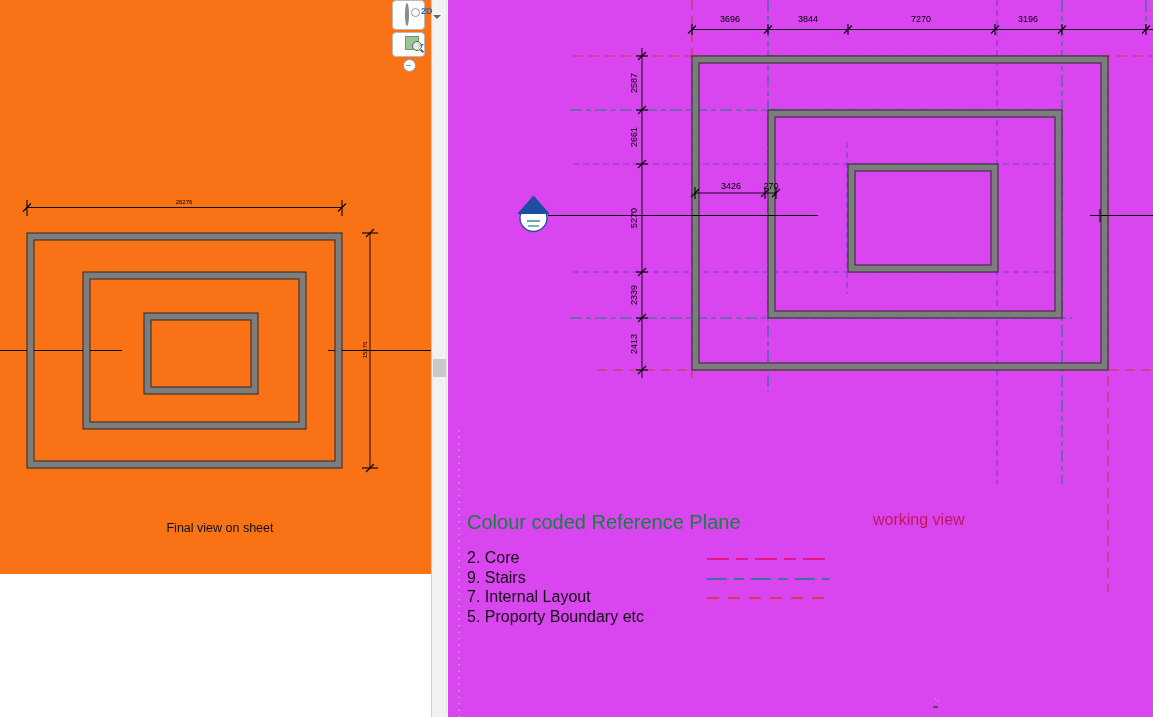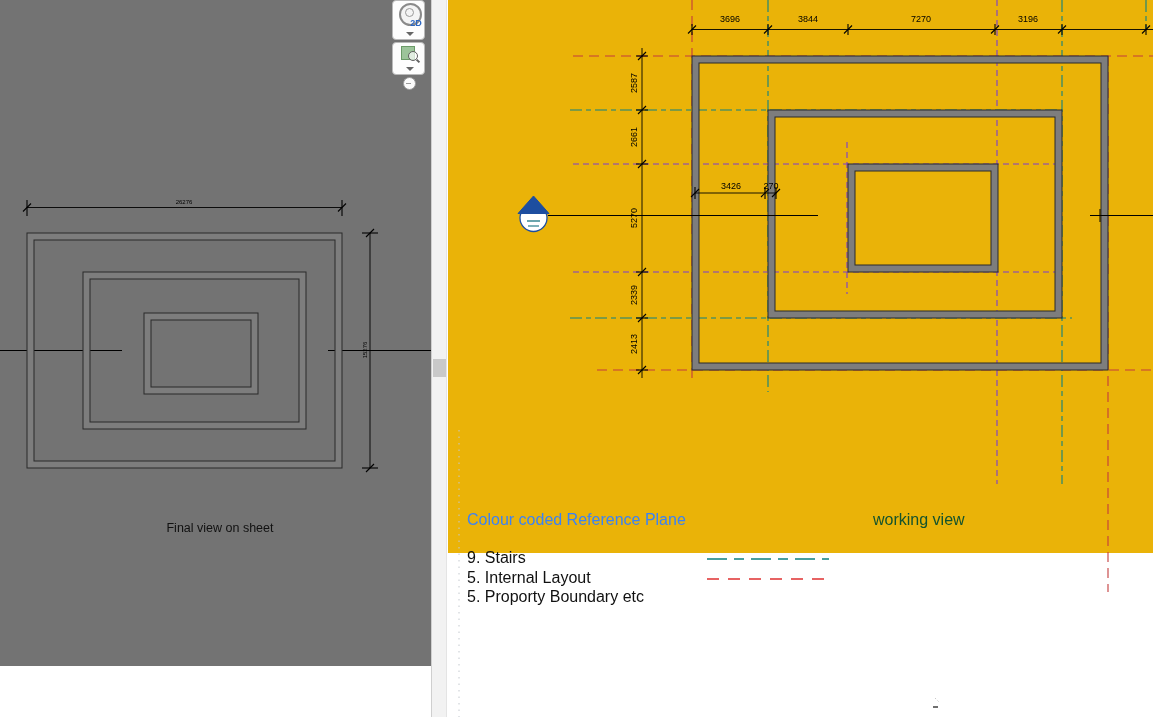--- a/index.html
+++ b/index.html
@@ -5,30 +5,30 @@
   html,body{margin:0;padding:0;}
   body{
     width:1153px;height:717px;position:relative;overflow:hidden;
     background:#ffffff;
     font-family:"Liberation Sans", sans-serif;
     -webkit-font-smoothing:antialiased;
   }
   .abs{position:absolute;}
 
   
-  #left-pane{left:0;top:0;width:431px;height:666px;background:#737373;}
+  #left-pane{left:0;top:0;width:431px;height:574px;background:#f97316;}
   #scrollbar{left:431px;top:0;width:16px;height:717px;background:#f2f2f2;
     border-left:1px solid #cfcfcf;border-right:1px solid #e4e4e4;box-sizing:border-box;}
   #scroll-thumb{position:absolute;left:1px;top:359px;width:13px;height:18px;background:#c9c9c9;}
-  #right-pane{left:448px;top:0;width:705px;height:553px;background:#eab308;}
+  #right-pane{left:448px;top:0;width:705px;height:717px;background:#d946ef;}
 
   
   #nav-toolbar{left:392px;top:0px;width:35px;}
   .nav-box{background:#fdfdfd;border:1px solid #b9b9b9;border-radius:4px;width:33px;
-    display:flex;flex-direction:column;align-items:center;padding:2px 0 3px 3px;box-sizing:border-box;margin-bottom:2px;}
+    display:flex;flex-direction:row;align-items:center;padding:2px 0 3px 12px;box-sizing:border-box;margin-bottom:2px;}
   .wheel{width:19px;height:19px;border:2px solid #8a8a8a;border-radius:50%;position:relative;background:#f4f4f4;}
   .wheel:before{content:"";position:absolute;left:4px;top:3px;width:7px;height:7px;border:1.5px solid #9a9a9a;border-radius:50%;}
   .wheel-2d{font-size:9px;font-weight:bold;color:#2b66c2;position:relative;margin-top:-8px;margin-left:12px;background:transparent;}
   .caret{width:0;height:0;border-left:4px solid transparent;border-right:4px solid transparent;border-top:4px solid #666;margin-top:4px;}
   .zoomicon{position:relative;width:18px;height:18px;}
   .zoomicon .sq{position:absolute;left:0;top:1px;width:12px;height:12px;background:#9cc49a;border:1px solid #6a9a67;}
   .zoomicon .mag{position:absolute;left:7px;top:6px;width:8px;height:8px;border:1.5px solid #5e5e5e;border-radius:50%;background:rgba(255,255,255,.7);}
   .zoomicon .handle{position:absolute;left:15px;top:15px;width:4px;height:2px;background:#5e5e5e;transform:rotate(45deg);}
   .hide-nav{width:11px;height:11px;border:1.2px solid #9a9a9a;border-radius:50%;margin:1px auto 0 auto;position:relative;background:#fbfbfb;}
   .hide-nav:before{content:"";position:absolute;left:2px;top:4.5px;width:5px;height:1.5px;background:#9a9a9a;}
@@ -41,22 +41,22 @@
   .ref-teal{stroke:var(--ref-teal);stroke-width:1.1;stroke-dasharray:12 4 5 4;fill:none;}
   .ref-purple{stroke:var(--ref-purple);stroke-width:1.1;stroke-dasharray:6 4;fill:none;}
   .dimline{stroke:#000;stroke-width:0.9;fill:none;}
   .dimtick{stroke:#000;stroke-width:1.1;fill:none;}
   .dimtext{font-family:"Liberation Sans",sans-serif;font-size:9px;fill:#000;}
   .dimtext-sm{font-family:"Liberation Sans",sans-serif;font-size:6px;fill:#000;}
   .solidline{stroke:#000;stroke-width:1;fill:none;}
   .faint-dotted{stroke:#c4c9cf;stroke-width:1;stroke-dasharray:1.5 5;fill:none;}
 
   
-  #legend-title{left:467px;top:511px;font-size:16px;color:#3b82f6;}
-  #working-view-label{left:873px;top:511px;font-size:16px;color:#14532d;}
+  #legend-title{left:467px;top:511px;font-size:20px;color:#15803d;}
+  #working-view-label{left:873px;top:511px;font-size:16px;color:#be185d;}
   #final-view-caption{left:140px;top:521px;width:160px;text-align:center;font-size:12.5px;color:#111;}
   #legend-list{left:467px;top:549px;width:380px;}
   .legend-row{position:relative;height:19.6px;font-size:16px;color:#111;white-space:nowrap;}
   .legend-row svg{position:absolute;left:240px;top:6px;}
 </style>
 </head>
 <body>
 
 <div id="left-pane" class="abs">
   <svg width="431" height="717" viewBox="0 0 431 717">
@@ -244,27 +244,33 @@
       <line x1="935" y1="698" x2="939" y2="702" stroke="#c9c9c9" stroke-width="1" stroke-dasharray="1.5 2"></line>
     </g>
   </svg>
 </div>
 
 <div id="legend-title" class="abs">Colour coded Reference Plane</div>
 <div id="working-view-label" class="abs">working view</div>
 
 <div id="legend-list" class="abs">
   <div class="legend-row">
+    <span>2. Core</span>
+    <svg width="122" height="8">
+      <line x1="0" y1="4" x2="122" y2="4" stroke-width="2" stroke="#e0188a" stroke-dasharray="22 7 12 7"></line>
+    </svg>
+  </div>
+  <div class="legend-row">
     <span>9. Stairs</span>
     <svg width="122" height="8">
       <line x1="0" y1="4" x2="122" y2="4" stroke-width="1.5" stroke="#0e8080" stroke-dasharray="20 7 10 7"></line>
     </svg>
   </div>
   <div class="legend-row">
-    <span>5. Internal Layout</span>
+    <span>7. Internal Layout</span>
     <svg width="122" height="8">
       <line x1="0" y1="4" x2="122" y2="4" stroke-width="1.5" stroke="#e03030" stroke-dasharray="12 9"></line>
     </svg>
   </div>
   <div class="legend-row">
     <span>5. Proporty Boundary etc</span>
   </div>
 </div>
 
 </body></html>

